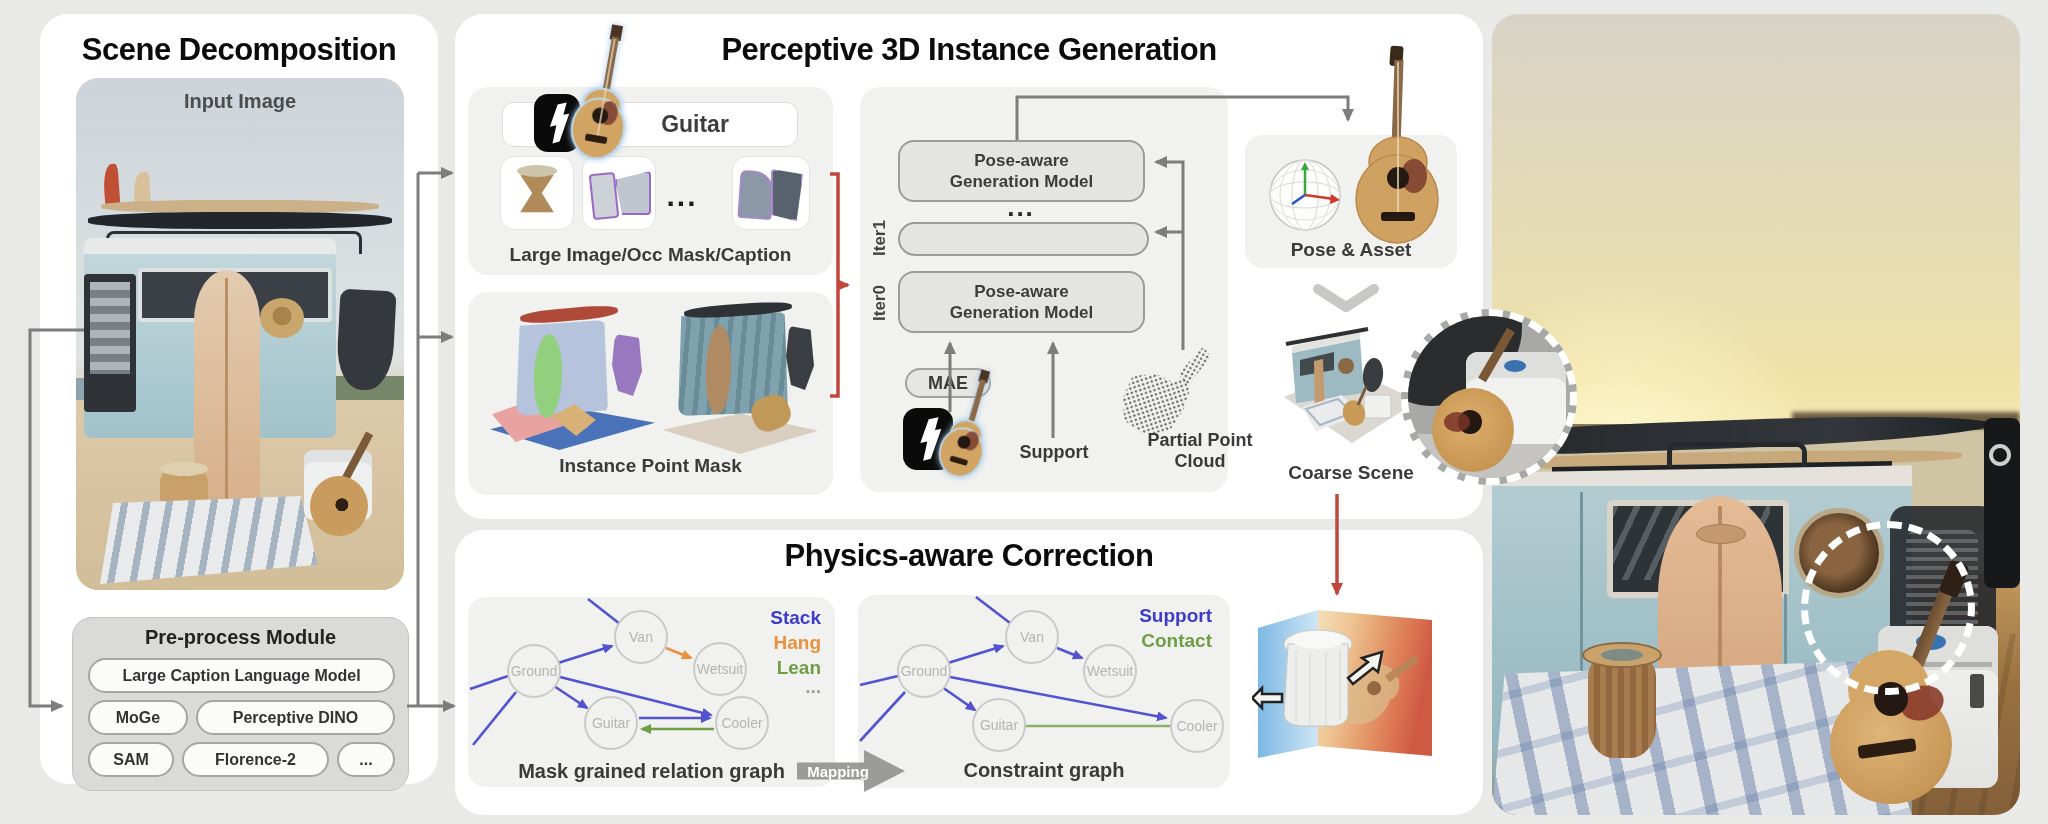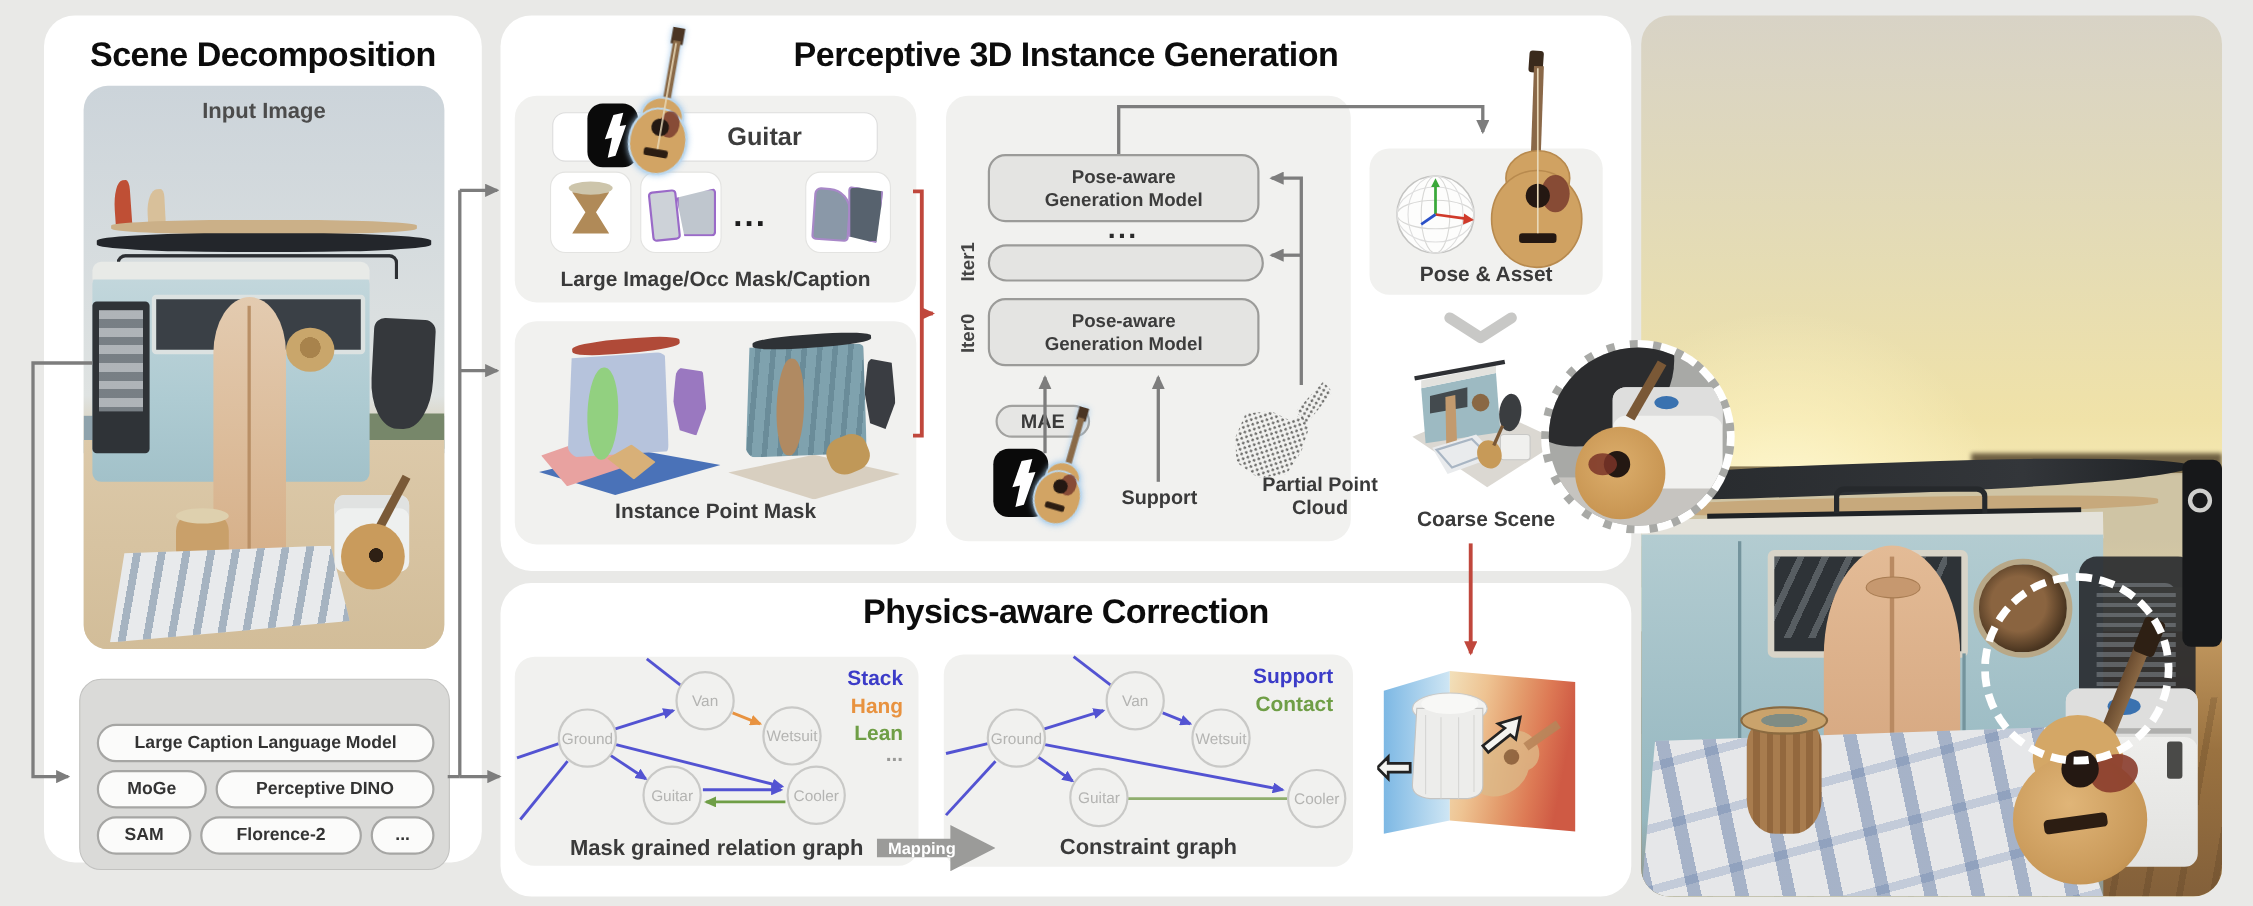--- a/index.html
+++ b/index.html
@@ -65,20 +65,21 @@
       <div class="scene-shape" style="left:84px;top:384px;width:48px;height:14px;background:#ded0ae;border-radius:50%;"></div>
       <div class="scene-shape" style="left:24px;top:418px;width:218px;height:88px;background:#e8eaec;clip-path:polygon(6% 8%,92% 0,100% 78%,0 100%);"></div>
       <div class="scene-shape" style="left:24px;top:418px;width:218px;height:88px;background:repeating-linear-gradient(100deg,rgba(100,125,150,.5) 0 7px,transparent 7px 22px);clip-path:polygon(6% 8%,92% 0,100% 78%,0 100%);"></div>
       <div class="scene-shape" style="left:228px;top:372px;width:68px;height:70px;background:#eef0ef;border-radius:9px;box-shadow:inset 0 12px 0 #e0e2e1;"></div>
       <div class="scene-shape" style="left:276px;top:352px;width:8px;height:58px;background:#7a5a38;transform:rotate(28deg);"></div>
       <div class="scene-shape" style="left:234px;top:398px;width:58px;height:60px;background:radial-gradient(circle at 55% 48%,#2e2014 0 14%,#c99b5c 15%);border-radius:50%;"></div>
       <div class="sublabel" style="left:0;top:12px;width:100%;color:#4c4c4c;font-size:20px;">Input Image</div>
     </div>
 
     <div class="abs" style="left:32px;top:603px;width:335px;height:172px;background:#dadad8;border:1px solid #c2c2c0;border-radius:20px;">
+      <div class="sublabel" style="left:0;top:8px;width:100%;font-size:20px;color:#222;">Pre-process Module</div>
       <div class="pill" style="left:15px;top:40px;width:303px;height:31px;">Large Caption Language Model</div>
       <div class="pill" style="left:15px;top:82px;width:96px;height:31px;">MoGe</div>
       <div class="pill" style="left:123px;top:82px;width:195px;height:31px;">Perceptive DINO</div>
       <div class="pill" style="left:15px;top:124px;width:82px;height:31px;">SAM</div>
       <div class="pill" style="left:109px;top:124px;width:143px;height:31px;">Florence-2</div>
       <div class="pill" style="left:264px;top:124px;width:54px;height:31px;">...</div>
     </div>
   </div>
 
   <div class="white-panel" style="left:455px;top:14px;width:1028px;height:505px;">

